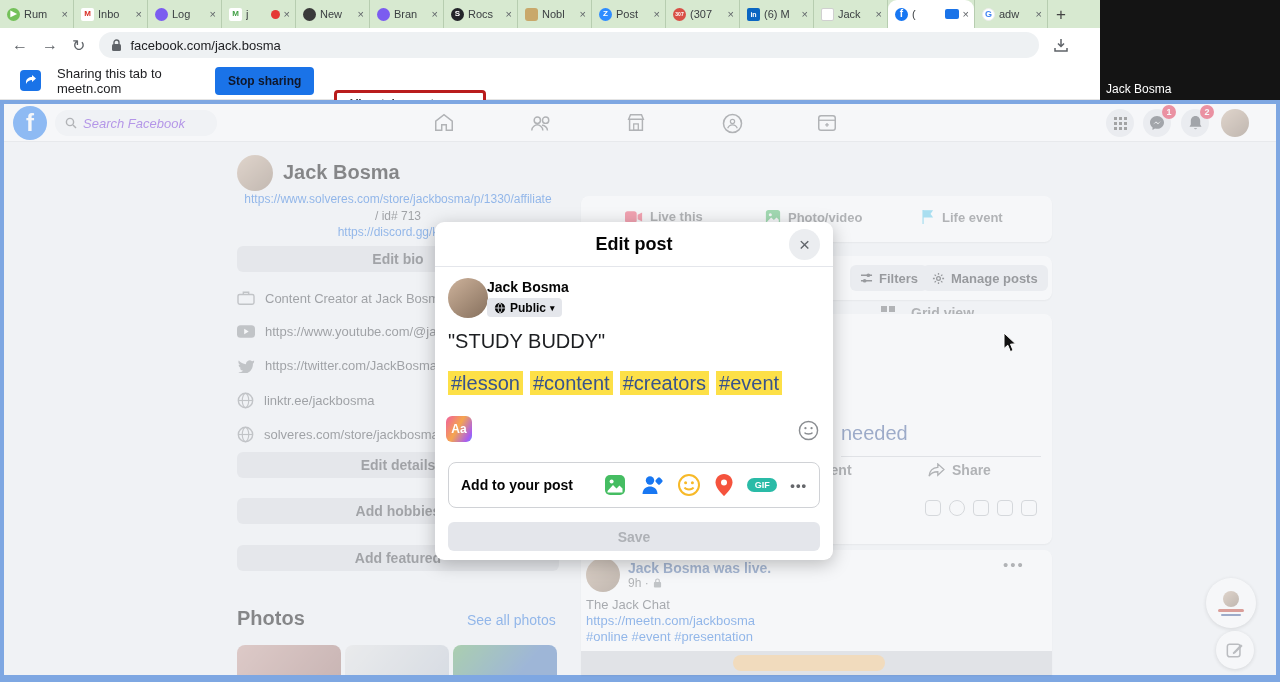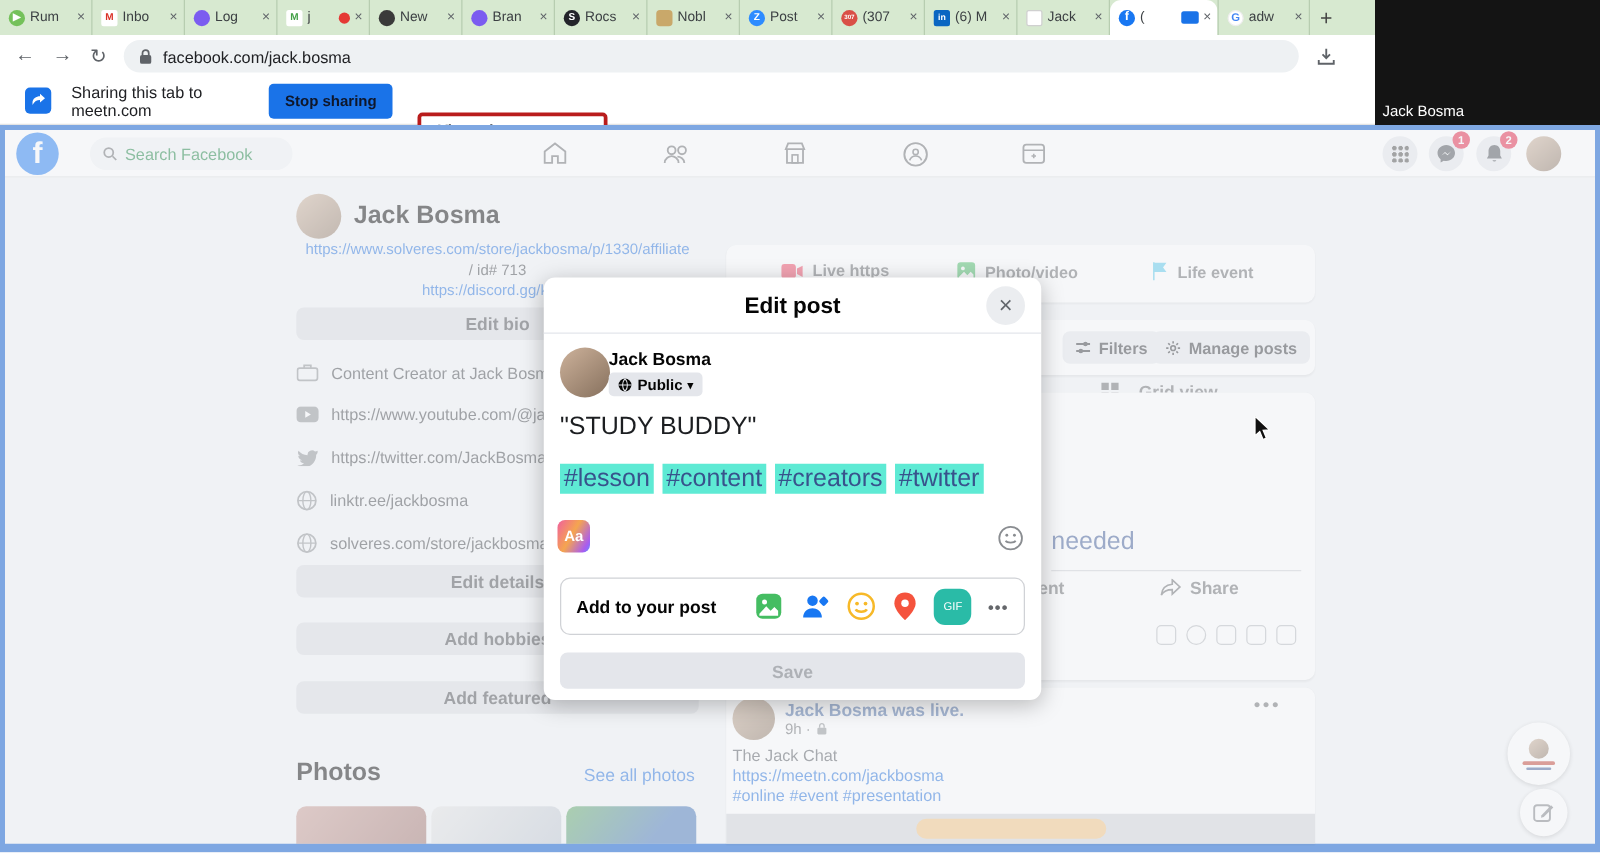--- a/index.html
+++ b/index.html
@@ -47,21 +47,21 @@
   
   .video-overlay { position:absolute; left:1100px; top:0; width:180px; height:100px; background:#141414; z-index:30; }
   .vo-name { position:absolute; left:6px; bottom:4px; color:#fff; font-size:12px; }
 
   
   .fb-window { position:absolute; left:0; top:100px; width:1280px; height:582px; border:4px solid #7ea7e2; border-bottom:7px solid #7ea7e2; background:#f0f2f5; }
   .fb-dim { position:absolute; left:0; top:0; width:1272px; height:571px; opacity:0.45; }
 
   .fb-header { position:absolute; left:0; top:0; width:1272px; height:38px; background:#fff; border-bottom:1px solid #dddfe2; }
   .fb-logo { position:absolute; left:9px; top:2px; width:34px; height:34px; border-radius:50%; background:#1877f2; color:#fff; font-size:24px; font-weight:bold; text-align:center; line-height:34px; }
-  .fb-search { position:absolute; left:68px; top:6px; width:162px; height:26px; border-radius:13px; background:#f0f2f5; display:flex; align-items:center; gap:6px; padding:0 10px; color:#15803d; font-size:13px; }
+  .fb-search { position:absolute; left:51px; top:6px; width:162px; height:26px; border-radius:13px; background:#f0f2f5; display:flex; align-items:center; gap:6px; padding:0 10px; color:#6d28d9; font-size:13px;font-style:italic; }
   .navico { position:absolute; top:6px; width:28px; height:26px; display:flex; align-items:center; justify-content:center; cursor:pointer; }
   .hd-right { position:absolute; top:5px; width:28px; height:28px; border-radius:50%; background:#e4e6eb; display:flex; align-items:center; justify-content:center; cursor:pointer; }
   .badge { position:absolute; top:-4px; right:-5px; min-width:14px; height:14px; border-radius:7px; background:#e41e3f; color:#fff; font-size:9px; font-weight:bold; display:flex; align-items:center; justify-content:center; padding:0 3px; }
   .grid-dots { width:14px; height:14px; background:
       radial-gradient(circle, #444 1.6px, transparent 1.8px) 0 0/5px 5px; }
 
   .left-ava { position:absolute; left:233px; top:51px; width:36px; height:36px; border-radius:50%; background:linear-gradient(140deg,#cdb29b,#8c7460); }
   .left-name { position:absolute; left:279px; top:57px; font-size:20px; font-weight:bold; color:#050505; }
   .bio { position:absolute; left:233px; width:322px; text-align:center; font-size:12px; white-space:nowrap; overflow:hidden; }
   .blue { color:#216fdb; }
@@ -94,27 +94,27 @@
   
   .modal { position:absolute; left:431px; top:118px; width:398px; height:338px; background:#fff; border-radius:9px; box-shadow:0 4px 18px rgba(0,0,0,.25); z-index:20; }
   .m-head { position:relative; height:45px; border-bottom:1px solid #e4e6eb; }
   .m-title { text-align:center; line-height:45px; font-size:18px; font-weight:bold; color:#050505; }
   .m-close { position:absolute; right:13px; top:7px; width:31px; height:31px; border-radius:50%; background:#ebedf0; color:#62666c; font-size:19px; display:flex; align-items:center; justify-content:center; cursor:pointer; }
   .m-ava { position:absolute; left:13px; top:56px; width:40px; height:40px; border-radius:50%; background:linear-gradient(140deg,#cdb29b,#86705d); }
   .m-author { position:absolute; left:52px; top:57px; font-size:14px; font-weight:bold; color:#050505; }
   .m-privacy { position:absolute; left:52px; top:76px; height:19px; background:#e4e6eb; border-radius:4px; display:flex; align-items:center; gap:4px; padding:0 7px; font-size:12px; font-weight:bold; color:#050505; cursor:pointer; }
   .m-text { position:absolute; left:13px; top:108px; font-size:20px; color:#1c1e21; }
   .m-tags { position:absolute; left:13px; top:150px; font-size:20px; }
-  .m-tags span { background:#5eead4; color:#38538c; padding:1px 3px; margin-right:7px; cursor:pointer; }
+  .m-tags span { background:#fde047; color:#38538c; padding:1px 3px; margin-right:7px; cursor:pointer; }
   .m-aa { position:absolute; left:11px; top:194px; width:26px; height:26px; border-radius:6px; background:linear-gradient(120deg,#f0609e,#f5a54f 45%,#a95cf0 85%,#5f8cff); color:#fff; font-size:12px; font-weight:bold; display:flex; align-items:center; justify-content:center; cursor:pointer; }
   .m-smile { position:absolute; right:14px; top:198px; cursor:pointer; }
   .m-addbox { position:absolute; left:13px; top:240px; width:372px; height:46px; border:1px solid #d0d2d6; border-radius:8px; display:flex; align-items:center; padding:0 12px; }
   .m-addlabel { font-size:14px; font-weight:bold; color:#050505; flex:1; }
   .m-icons { display:flex; align-items:center; gap:13px; }
-  .gif-badge { width:30px; height:29px; border-radius:9px; background:#2abba7; color:#fff; font-size:9px; font-weight:normal; display:flex; align-items:center; justify-content:center; cursor:pointer; }
+  .gif-badge { width:30px; height:14px; border-radius:9px; background:#2abba7; color:#fff; font-size:9px; font-weight:bold; display:flex; align-items:center; justify-content:center; cursor:pointer; }
   .m-more { color:#65676b; font-size:13px; letter-spacing:1px; font-weight:bold; cursor:pointer; }
   .m-save { position:absolute; left:13px; top:300px; width:372px; height:29px; background:#e4e6eb; border:none; border-radius:6px; font-size:14px; font-weight:bold; color:#aeb1b6; cursor:default; }
 
   .cursor { position:absolute; left:999px; top:229px; z-index:25; }
   svg { display:block; }
 </style>
 </head>
 <body>
 
 <div class="screen">
@@ -349,21 +349,21 @@
       <div class="thumb" style="left:233px; background:linear-gradient(130deg,#c79a92,#9c6e68);"></div>
       <div class="thumb" style="left:341px; background:linear-gradient(130deg,#e3e3e3,#bcc4cf);"></div>
       <div class="thumb" style="left:449px; background:linear-gradient(130deg,#58a55c,#3d6fb4 70%);"></div>
 
       <div class="card" style="left:577px; top:92px; width:471px; height:46px;"></div>
       <div class="composer-item" style="left:621px;">
         <svg width="18" height="14" viewBox="0 0 20 15">
             <rect x="0" y="1" width="13" height="13" rx="3" fill="#f3425f"></rect>
             <path d="M14 5 L19 2.5 V12.5 L14 10 Z" fill="#f3425f"></path>
           </svg>
-        <span>Live https</span>
+        <span>Live this</span>
       </div>
       <div class="composer-item" style="left:761px;">
         <svg width="16" height="16" viewBox="0 0 18 18">
             <rect x="1" y="1" width="16" height="16" rx="3" fill="#45bd62"></rect>
             <circle cx="6" cy="6.5" r="1.7" fill="#fff"></circle>
             <path d="M2.5 14 L7 9.5 L10 12.5 L13 9.5 L15.5 12 V15 H2.5 Z" fill="#fff"></path>
           </svg>
         <span>Photo/video</span>
       </div>
       <div class="composer-item" style="left:916px;">
@@ -462,21 +462,21 @@
       <div class="m-privacy">
         <svg width="12" height="12" viewBox="0 0 14 14">
             <circle cx="7" cy="7" r="6" fill="#050505"></circle>
             <path d="M1 7 H13 M7 1 a9 9 0 0 1 0 12 M7 1 a9 9 0 0 0 0 12" fill="none" stroke="#e4e6eb" stroke-width="1"></path>
           </svg>
         <span>Public</span>
         <span style="font-size:9px;">▾</span>
       </div>
       <div class="m-text">"STUDY BUDDY"</div>
       <div class="m-tags">
-        <span>#lesson</span><span>#content</span><span>#creators</span><span>#twitter</span>
+        <span>#lesson</span><span>#content</span><span>#creators</span><span>#event</span>
       </div>
       <div class="m-aa">Aa</div>
       <div class="m-smile">
         <svg width="21" height="21" viewBox="0 0 22 22">
             <circle cx="11" cy="11" r="9.5" fill="none" stroke="#8a8d91" stroke-width="1.5"></circle>
             <circle cx="7.8" cy="8.6" r="1.2" fill="#8a8d91"></circle>
             <circle cx="14.2" cy="8.6" r="1.2" fill="#8a8d91"></circle>
             <path d="M6.8 13.2 c1.2 2 7.2 2 8.4 0" fill="none" stroke="#8a8d91" stroke-width="1.5"></path>
           </svg>
       </div>

